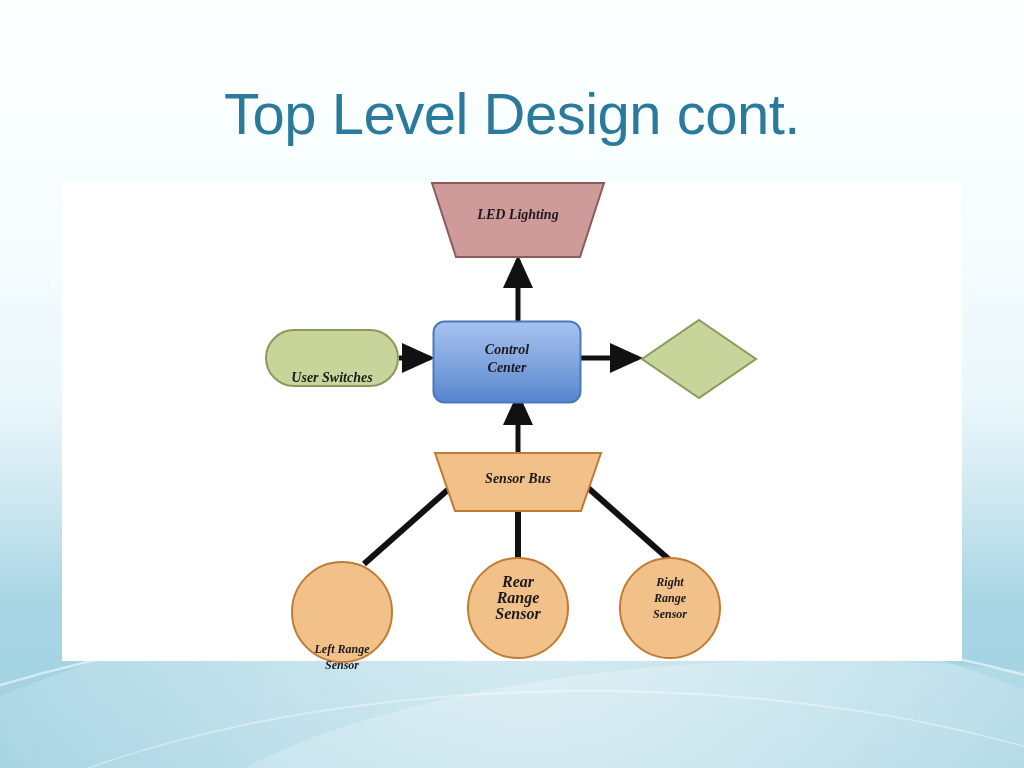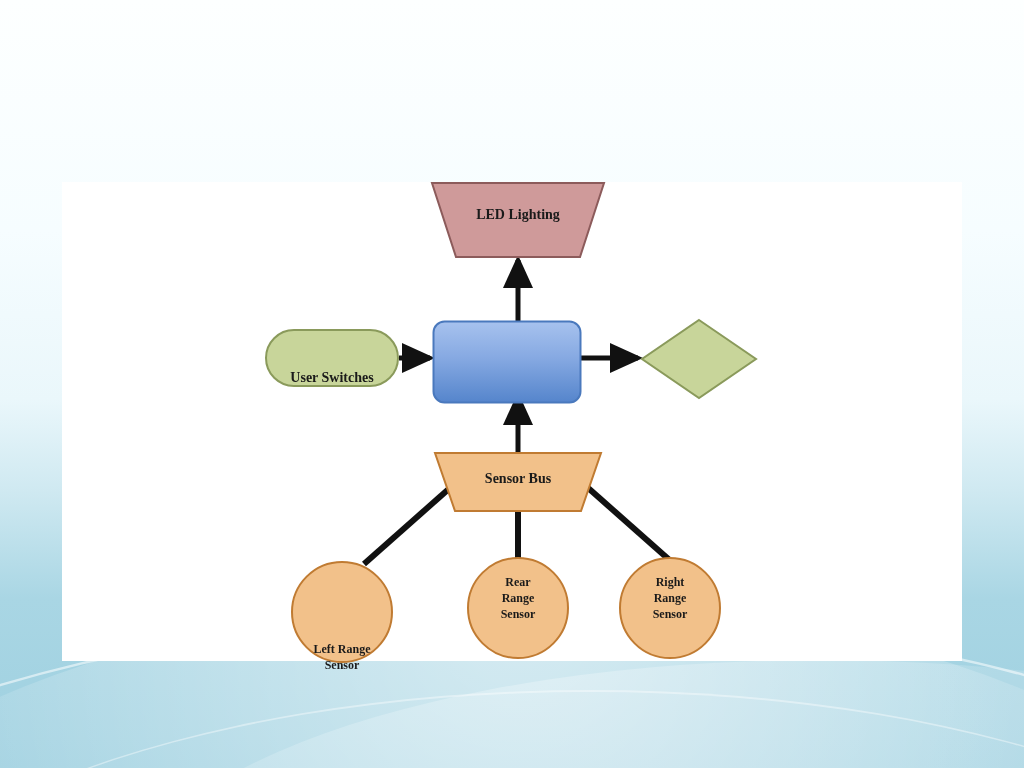--- a/index.html
+++ b/index.html
@@ -81,20 +81,21 @@
     height: 479px;
     background: #ffffff;
   }
 
   #diagram {
     position: absolute;
     left: 0;
     top: 0;
     width: 900px;
     height: 479px;
+    font-style: italic;
   }
 
   
   .shape-label {
     position: absolute;
     text-align: center;
     font-family: "Liberation Serif", serif;
     font-weight: bold;
     color: #1a1a1a;
     pointer-events: none;
@@ -118,20 +119,21 @@
 </head>
 <body>
 
 <div id="slide">
 
   <div class="swoosh swoosh-1"></div>
   <div class="swoosh swoosh-4"></div>
   <div class="swoosh swoosh-2"></div>
   <div class="swoosh swoosh-3"></div>
 
+  <div id="title">Top Level Design cont.</div>
 
   <div id="panel">
     <div id="diagram">
 
       <svg id="edges" viewBox="0 0 900 479">
         <defs>
           <marker id="arrowhead" markerWidth="7" markerHeight="7" refX="5.6" refY="3" orient="auto" markerUnits="strokeWidth">
             <path d="M0,0 L6.6,3 L0,6 z" fill="#111111"></path>
           </marker>
         </defs>
@@ -170,20 +172,24 @@
           <defs>
             <linearGradient id="ccGrad" x1="0" y1="0" x2="0" y2="1">
               <stop offset="0%" stop-color="#a7c2ee"></stop>
               <stop offset="45%" stop-color="#86a9e2"></stop>
               <stop offset="100%" stop-color="#5585cc"></stop>
             </linearGradient>
           </defs>
           <rect x="1.5" y="1.5" width="147" height="81" rx="11" ry="11" fill="url(#ccGrad)" stroke="#4a79bd" stroke-width="2"></rect>
         </svg>
       </div>
+      <div class="shape-label" style="left:370px; top:159px; width:150px; font-size:14px; line-height:18px;">
+        <div>Control</div>
+        <div>Center</div>
+      </div>
 
       <div class="node" style="left:578px; top:136px;">
         <svg width="118" height="82" viewBox="0 0 118 82">
           <polygon points="59,2 116,41 59,80 2,41" fill="#c8d59a" stroke="#8a9a5b" stroke-width="2"></polygon>
         </svg>
       </div>
 
       <div class="node" style="left:371px; top:269px;">
         <svg width="170" height="62" viewBox="0 0 170 62">
           <polygon points="2,2 168,2 148,60 22,60" fill="#f2c18a" stroke="#c07b32" stroke-width="2"></polygon>
@@ -199,21 +205,21 @@
       <div class="shape-label" style="left:228px; top:413px; width:104px; font-size:12px; line-height:16px;margin-top:46px;">
         <div>Left Range</div>
         <div>Sensor</div>
       </div>
 
       <div class="node" style="left:404px; top:374px;">
         <svg width="104" height="104" viewBox="0 0 104 104">
           <circle cx="52" cy="52" r="50" fill="#f2c18a" stroke="#c07b32" stroke-width="2"></circle>
         </svg>
       </div>
-      <div class="shape-label" style="left:404px; top:392px; width:104px; font-size:12px; line-height:16px;">
+      <div class="shape-label" style="left:404px; top:392px; width:104px; font-size:16px; line-height:16px;">
         <div>Rear</div>
         <div>Range</div>
         <div>Sensor</div>
       </div>
 
       <div class="node" style="left:556px; top:374px;">
         <svg width="104" height="104" viewBox="0 0 104 104">
           <circle cx="52" cy="52" r="50" fill="#f2c18a" stroke="#c07b32" stroke-width="2"></circle>
         </svg>
       </div>

